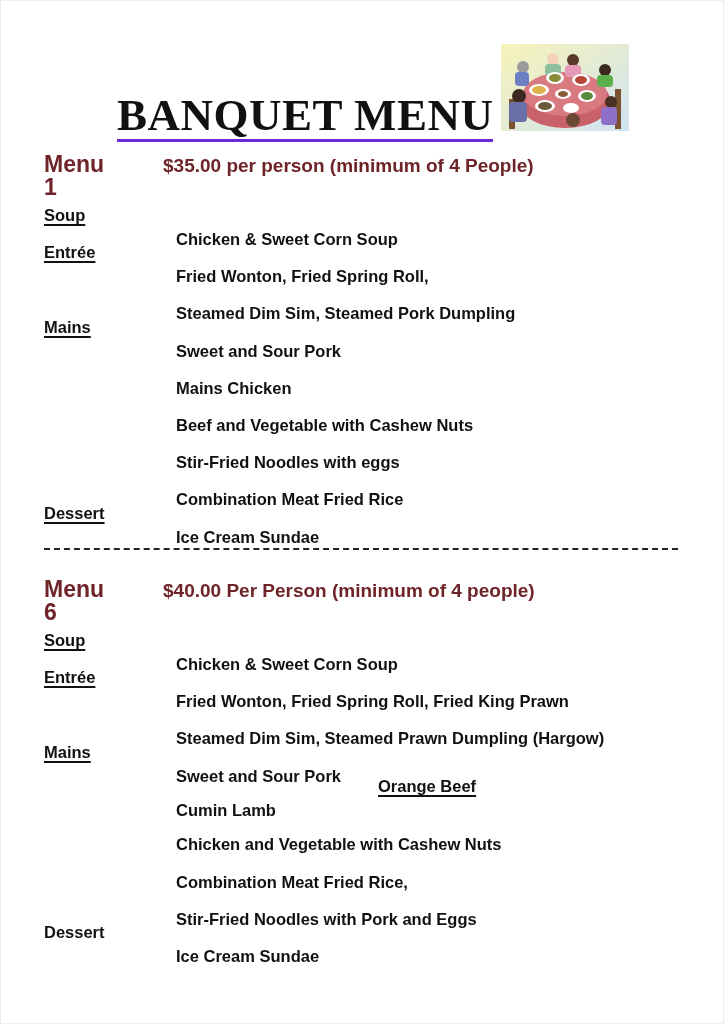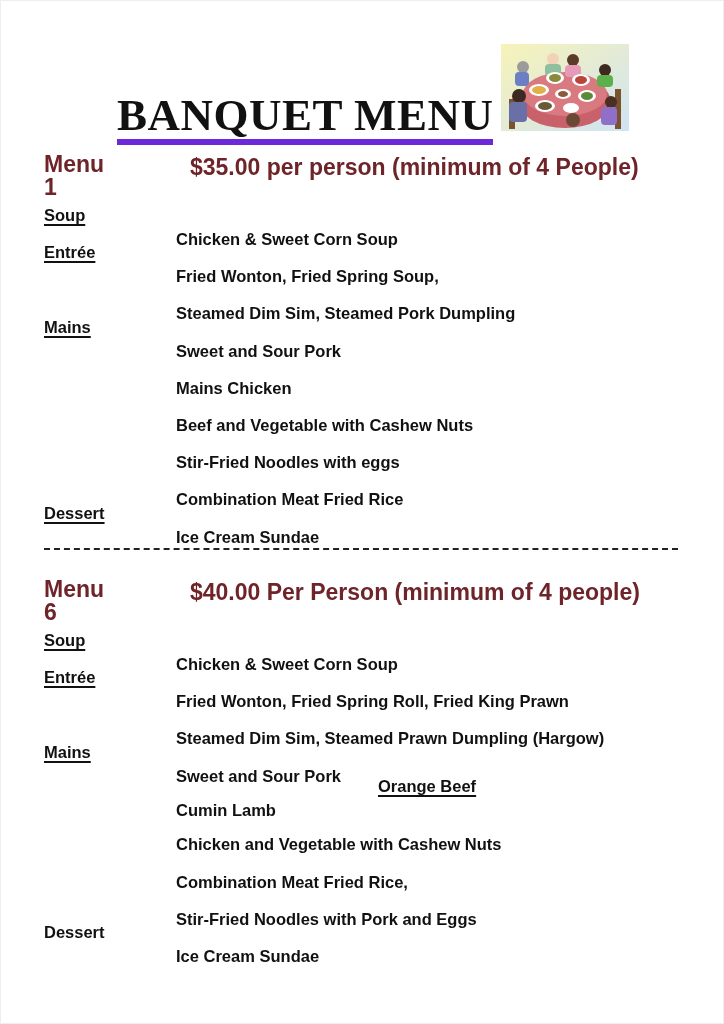--- a/index.html
+++ b/index.html
@@ -1,22 +1,22 @@
 <!DOCTYPE html>
 <html><head>
 <meta charset="utf-8">
 <style>
   html, body { margin:0; padding:0; background:#ffffff; }
   body { width:724px; height:1024px; position:relative; overflow:hidden; font-family:"Liberation Sans", sans-serif; color:#111; }
   .page { position:absolute; left:0; top:0; width:722px; height:1022px; border:1px solid #eeeeee; background:#fff; }
-  .title { position:absolute; left:116px; top:92px; font-family:"Liberation Serif", serif; font-weight:bold; font-size:45px; letter-spacing:0.5px; color:#111; line-height:1; border-bottom:6px solid #6d28d9; padding-bottom:1px; }
+  .title { position:absolute; left:116px; top:92px; font-family:"Liberation Serif", serif; font-weight:bold; font-size:45px; letter-spacing:0.5px; color:#111; line-height:1; border-bottom:3px solid #6d28d9; padding-bottom:1px; }
   .illus { position:absolute; left:500px; top:43px; width:128px; height:87px; overflow:hidden; background:#f6f1b9; }
   .menu-head { position:absolute; left:43px; font-weight:bold; color:#6e2428; line-height:1; }
   .menu-name { position:absolute; left:0; font-size:23px; }
-  .menu-price { position:absolute; left:146px; white-space:nowrap; font-size:23px; }
+  .menu-price { position:absolute; left:119px; white-space:nowrap; font-size:19px; }
   .row { position:absolute; left:43px; height:22px; font-weight:bold; font-size:16.5px; line-height:22px; white-space:nowrap; }
   .cat { position:absolute; left:0; text-decoration:underline; text-underline-offset:3px; text-decoration-thickness:1.5px;text-align:right; }
   .cat.plain { text-decoration:none; }
   .item { position:absolute; left:132px; text-underline-offset:3px; text-decoration-thickness:1.5px;margin-top:24px; }
   .item2 { position:absolute; left:334px; text-decoration:underline; text-underline-offset:3px; text-decoration-thickness:1.5px; }
   .divider { position:absolute; left:43px; top:547px; width:634px; height:0; border-top:2px dashed #222; }
 </style>
 </head>
 <body>
 
@@ -70,21 +70,21 @@
     <span class="menu-name">Menu 1</span>
     <span class="menu-price" style="top:3px;">$35.00 per person (minimum of 4 People)</span>
   </div>
 
   <div class="row" style="top:203px;">
     <span class="cat">Soup</span>
     <span class="item">Chicken &amp; Sweet Corn Soup</span>
   </div>
   <div class="row" style="top:240px;">
     <span class="cat">Entrée</span>
-    <span class="item">Fried Wonton, Fried Spring Soup,</span>
+    <span class="item">Fried Wonton, Fried Spring Roll,</span>
   </div>
   <div class="row" style="top:277px;">
     <span class="item">Steamed Dim Sim, Steamed Pork Dumpling</span>
   </div>
   <div class="row" style="top:315px;">
     <span class="cat">Mains</span>
     <span class="item">Sweet and Sour Pork</span>
   </div>
   <div class="row" style="top:352px;">
     <span class="item">Mains Chicken</span>

